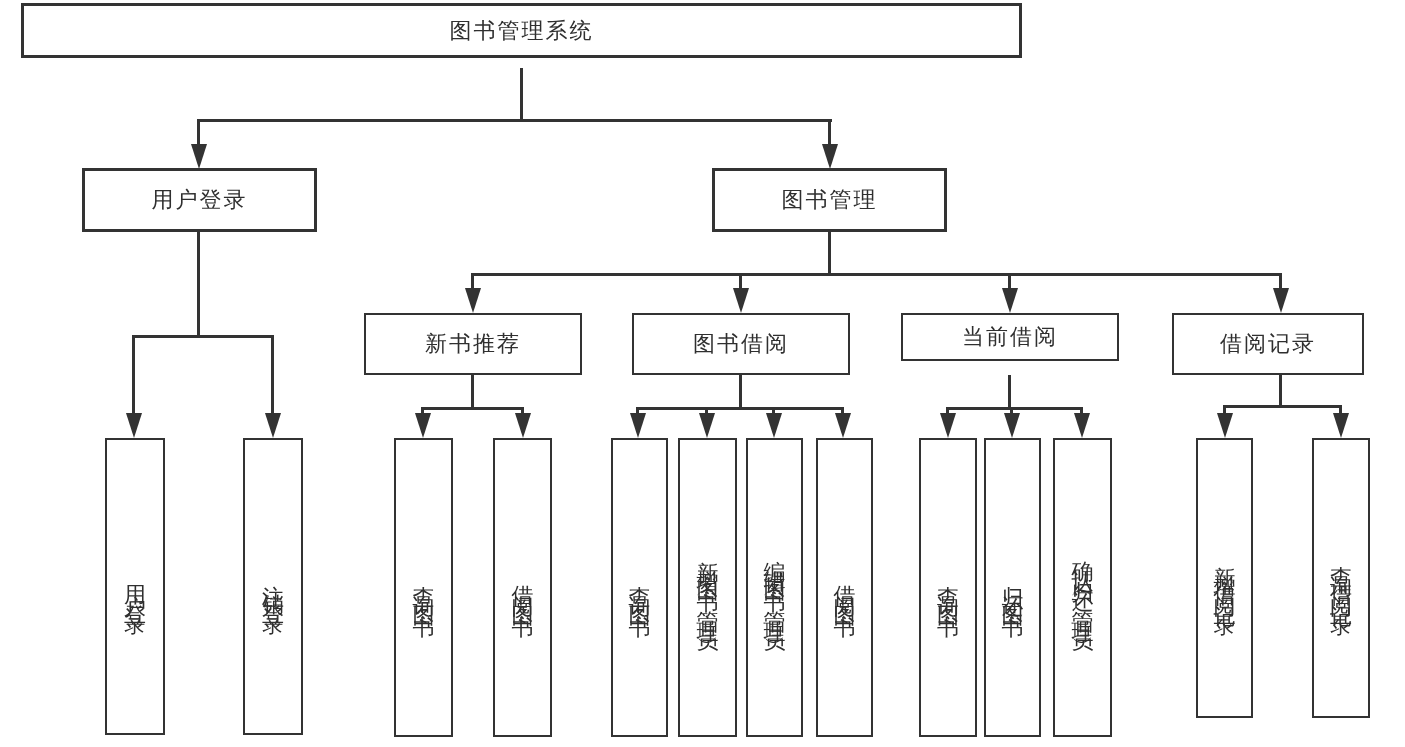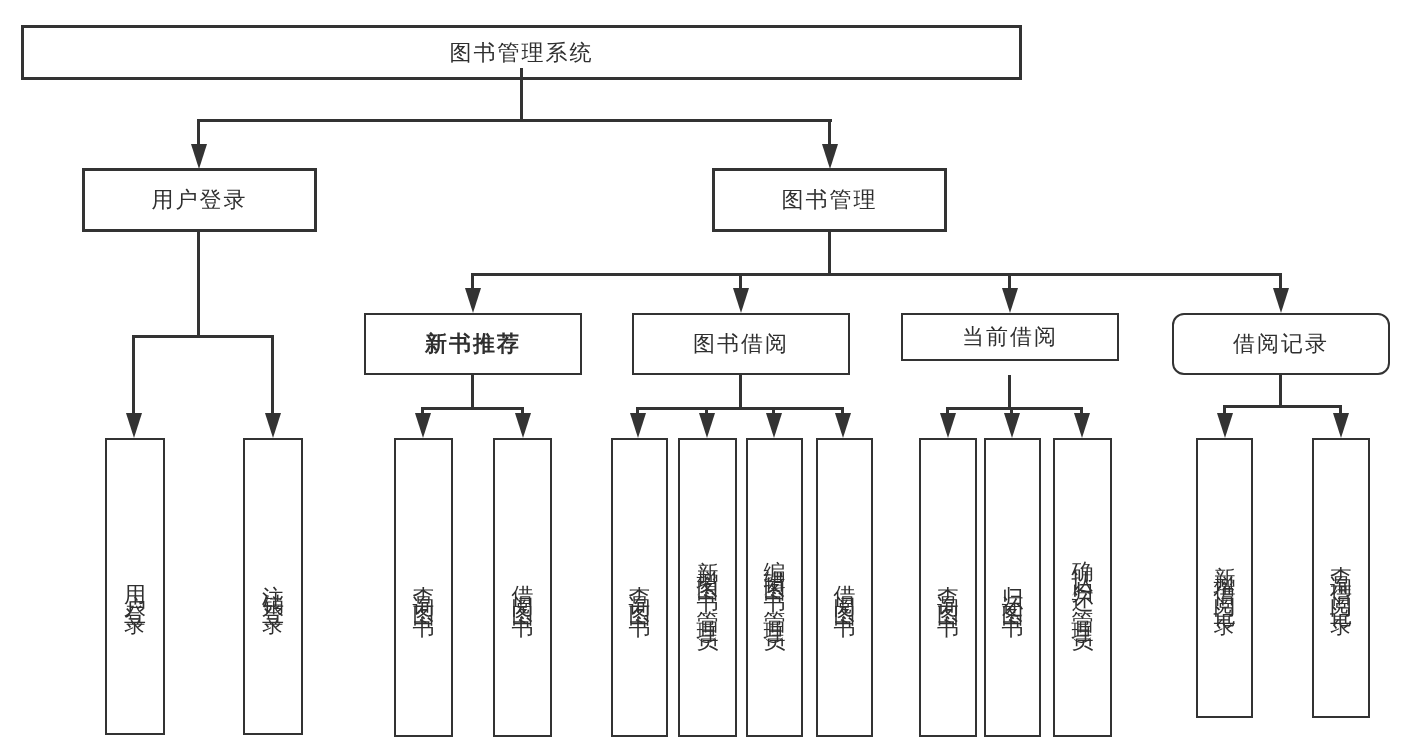--- a/index.html
+++ b/index.html
@@ -48,21 +48,21 @@
     color: rgba(198,198,198,0.95);
     white-space: nowrap;
     z-index: 5;
   }
 </style>
 </head>
 <body>
 
 <div id="canvas">
 
-  <div class="box root-box" style="left:21px; top:25px; width:1001px; height:55px;font-family:Liberation Mono, monospace;">图书管理系统</div>
+  <div class="box root-box" style="left:21px; top:3px; width:1001px; height:55px;font-family:Liberation Mono, monospace;">图书管理系统</div>
 
   <div class="vline" style="left:520px; top:68px; height:51px;"></div>
   <div class="hline" style="left:197px; top:119px; width:635px;"></div>
   <div class="vline" style="left:197px; top:119px; height:26px;"></div>
   <div class="arrow" style="left:191px; top:144px;"></div>
   <div class="vline" style="left:828px; top:119px; height:26px;"></div>
   <div class="arrow" style="left:822px; top:144px;"></div>
 
   <div class="box lvl2-box" style="left:82px; top:168px; width:235px; height:64px;">用户登录</div>
   <div class="box lvl2-box" style="left:712px; top:168px; width:235px; height:64px;">图书管理</div>
@@ -78,24 +78,24 @@
   <div class="hline" style="left:471px; top:273px; width:811px;"></div>
   <div class="vline" style="left:471px; top:273px; height:16px;"></div>
   <div class="arrow" style="left:465px; top:288px;"></div>
   <div class="vline" style="left:739px; top:273px; height:16px;"></div>
   <div class="arrow" style="left:733px; top:288px;"></div>
   <div class="vline" style="left:1008px; top:273px; height:16px;"></div>
   <div class="arrow" style="left:1002px; top:288px;"></div>
   <div class="vline" style="left:1279px; top:273px; height:16px;"></div>
   <div class="arrow" style="left:1273px; top:288px;"></div>
 
-  <div class="box" style="left:364px; top:313px; width:218px; height:62px;font-weight:bold;">新书推荐</div>
+  <div class="box" style="left:364px; top:313px; width:218px; height:62px;">新书推荐</div>
   <div class="box" style="left:632px; top:313px; width:218px; height:62px;">图书借阅</div>
   <div class="box" style="left:901px; top:313px; width:218px; height:48px;">当前借阅</div>
-  <div class="box" style="left:1172px; top:313px; width:218px; height:62px;border-radius:12px;">借阅记录</div>
+  <div class="box" style="left:1172px; top:313px; width:192px; height:62px;">借阅记录</div>
 
   <div class="vline" style="left:471px; top:375px; height:32px;"></div>
   <div class="hline" style="left:421px; top:407px; width:103px;"></div>
   <div class="vline" style="left:421px; top:407px; height:7px;"></div>
   <div class="arrow" style="left:415px; top:413px;"></div>
   <div class="vline" style="left:521px; top:407px; height:7px;"></div>
   <div class="arrow" style="left:515px; top:413px;"></div>
 
   <div class="vline" style="left:739px; top:375px; height:32px;"></div>
   <div class="hline" style="left:636px; top:407px; width:208px;"></div>

